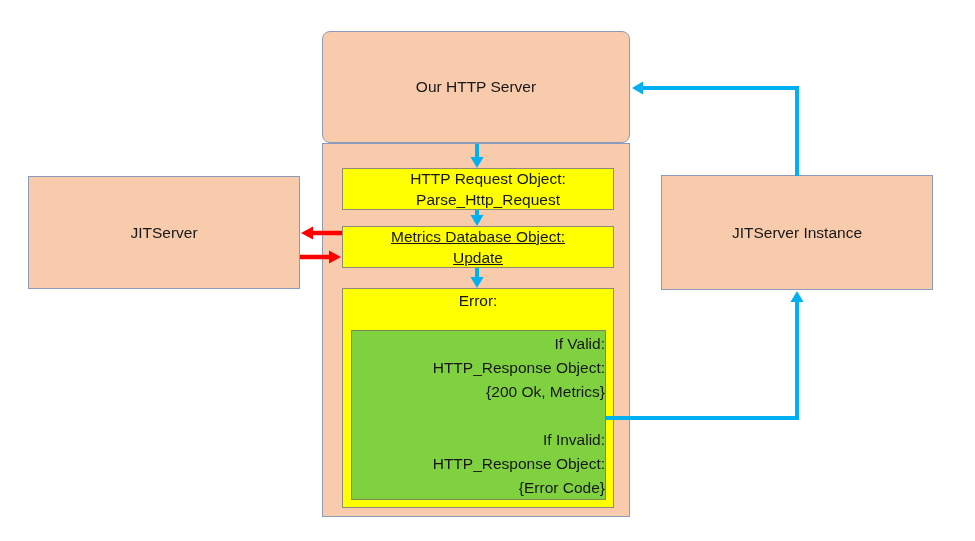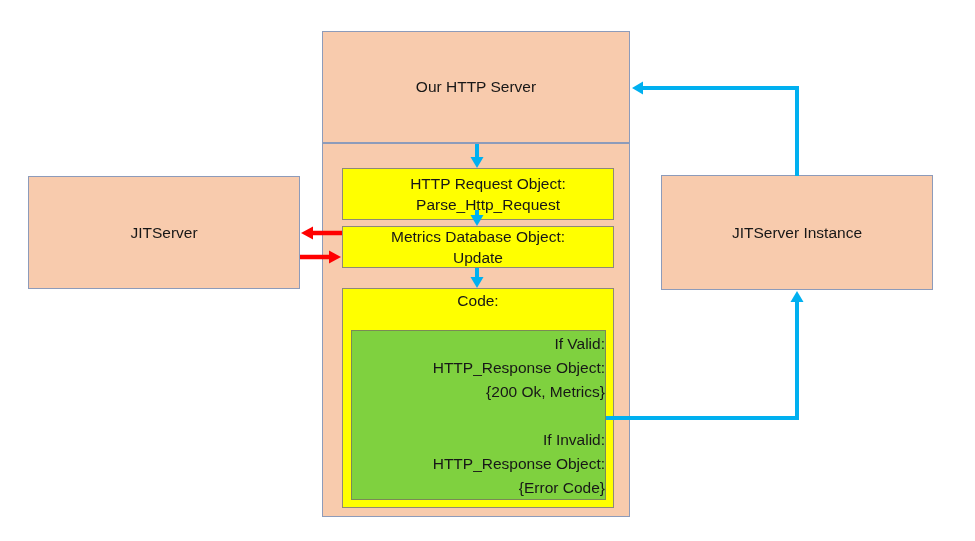--- a/index.html
+++ b/index.html
@@ -32,28 +32,28 @@
     border: 1px solid var(--yellow-border, #8f8a76);
     display: flex;
     flex-direction: column;
     align-items: center;
     justify-content: center;
     text-align: center;
     font-size: 15.5px;
     line-height: 21px;
     color: var(--text, #171717);
   }
-  #node-http-server { left: 322px; top: 31px;  width: 308px; height: 112px; }
+  #node-http-server { left: 322px; top: 31px;  width: 308px; height: 112px; border-radius: 8px; }
   #center-container { left: 322px; top: 143px; width: 308px; height: 374px;
     position: absolute; background: var(--peach, #F8CBAD);
     border: 1.6px solid var(--peach-border, #8d9bba); }
   #node-jitserver   { left: 28px;  top: 176px; width: 272px; height: 113px; }
   #node-prometheus  { left: 661px; top: 175px; width: 272px; height: 115px; }
-  #ybox-request { left: 342px; top: 168px; width: 272px; height: 52px; padding-left: 20px; }
-  #ybox-metrics { left: 342px; top: 226px; width: 272px; height: 42px; }
+  #ybox-request { left: 342px; top: 168px; width: 272px; height: 42px; padding-left: 20px; }
+  #ybox-metrics { left: 342px; top: 226px; width: 272px; height: 42px; text-decoration: underline; }
   #ybox-main    { left: 342px; top: 288px; width: 272px; height: 220px;
     justify-content: flex-start; padding-top: 1px; }
   #green-box {
     position: absolute; left: 351px; top: 330px; width: 255px; height: 170px;
     background: var(--green, #7FD13F);
     border: 1.6px solid var(--green-border, #7a8a55);
     font-size: 15.5px; line-height: 24px; text-align: right;
     color: var(--text, #171717); padding-top: 1px;
   }
   .gline { height: 24px; }
@@ -89,21 +89,21 @@
     <div>HTTP Request Object:</div>
     <div>Parse_Http_Request</div>
   </div>
 
   <div class="ybox" id="ybox-metrics">
     <div>Metrics Database Object:</div>
     <div>Update</div>
   </div>
 
   <div class="ybox" id="ybox-main">
-    <div>Code:</div>
+    <div>Error:</div>
   </div>
 
   <div id="green-box">
     <div class="gline">If Valid:</div>
     <div class="gline">HTTP_Response Object:</div>
     <div class="gline">{200 Ok, Metrics}</div>
     <div class="gline"></div>
     <div class="gline">If Invalid:</div>
     <div class="gline">HTTP_Response Object:</div>
     <div class="gline">{Error Code}</div>

